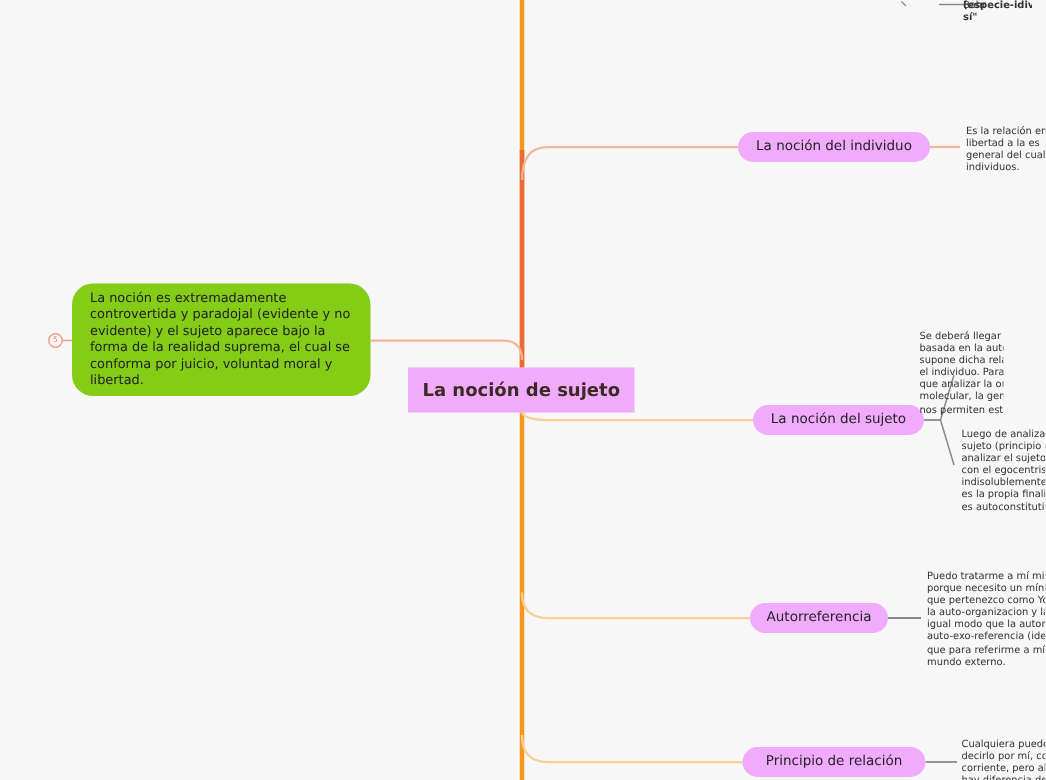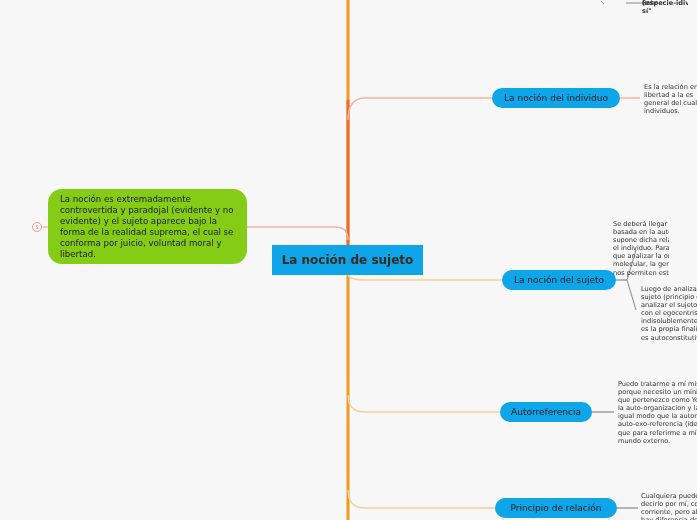--- a/index.html
+++ b/index.html
@@ -4,21 +4,21 @@
   <style>
     html, body { margin: 0; padding: 0; }
     body {
       width: 697px; height: 520px; overflow: hidden;
       background: #f7f7f7;
       font-family: "DejaVu Sans", sans-serif;
       position: relative;
     }
     svg.links { position: absolute; left: 0; top: 0; width: 697px; height: 520px; }
     .node {
-      position: absolute; background: #0ea5e9; color: #222;
+      position: absolute; background: #f0abfc; color: #222;
       border-radius: 12px; box-sizing: border-box;
       display: flex; align-items: center; justify-content: center;
       white-space: nowrap;
     }
     .central {
       left: 272px; top: 245px; width: 151px; height: 30px;
       border-radius: 0; font-weight: bold; font-size: 12px; color: #3a2a22;
     }
     .branch { font-size: 9px; height: 20px; border-radius: 10px; }
     .leftnode {

